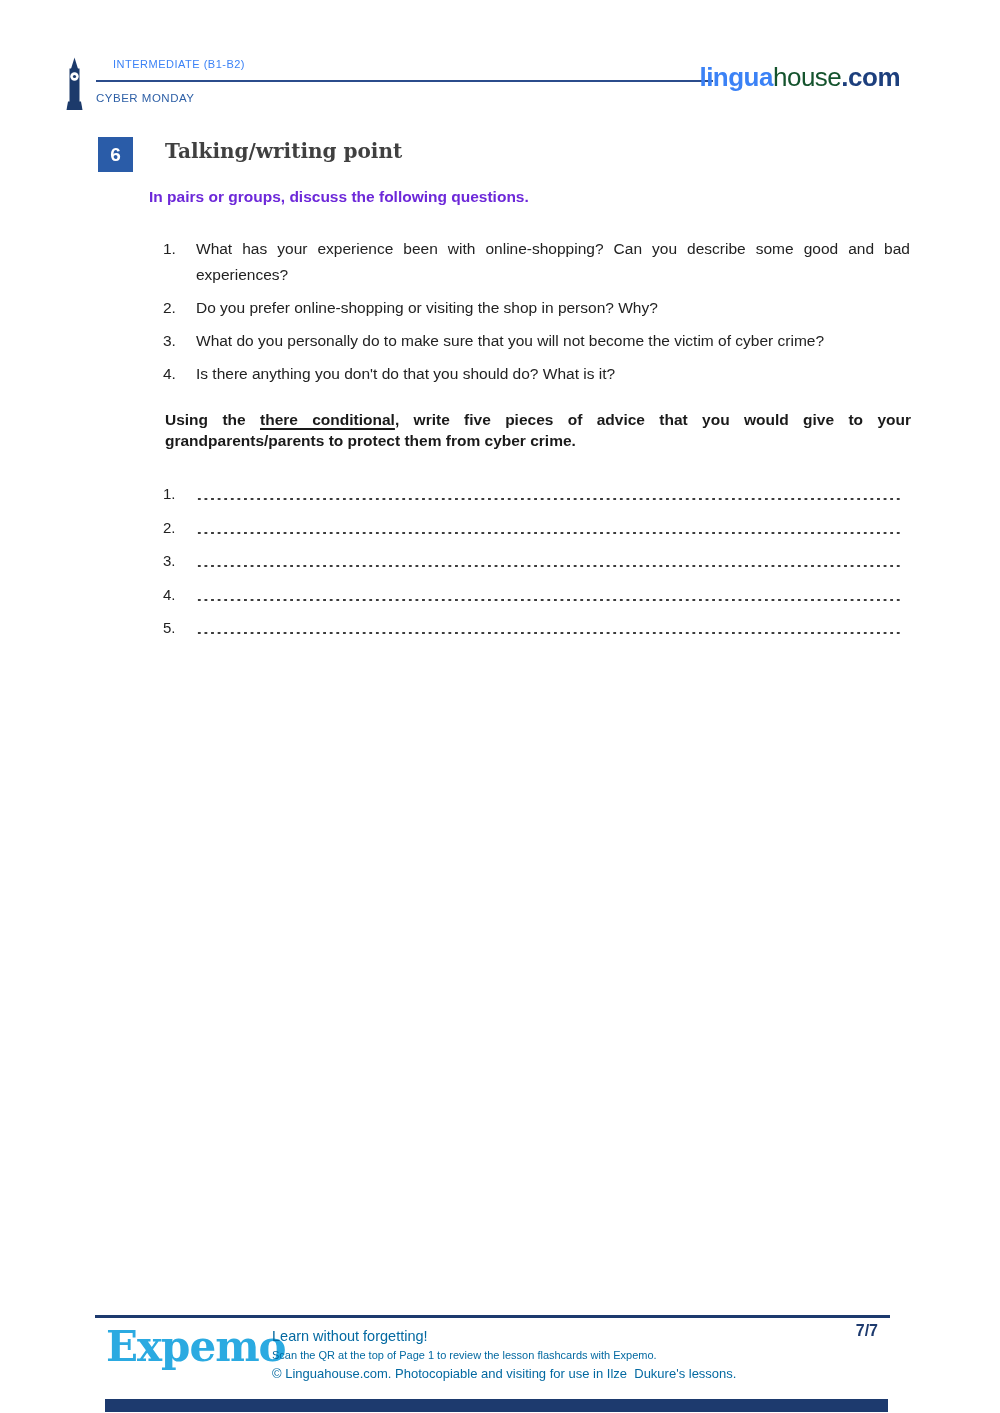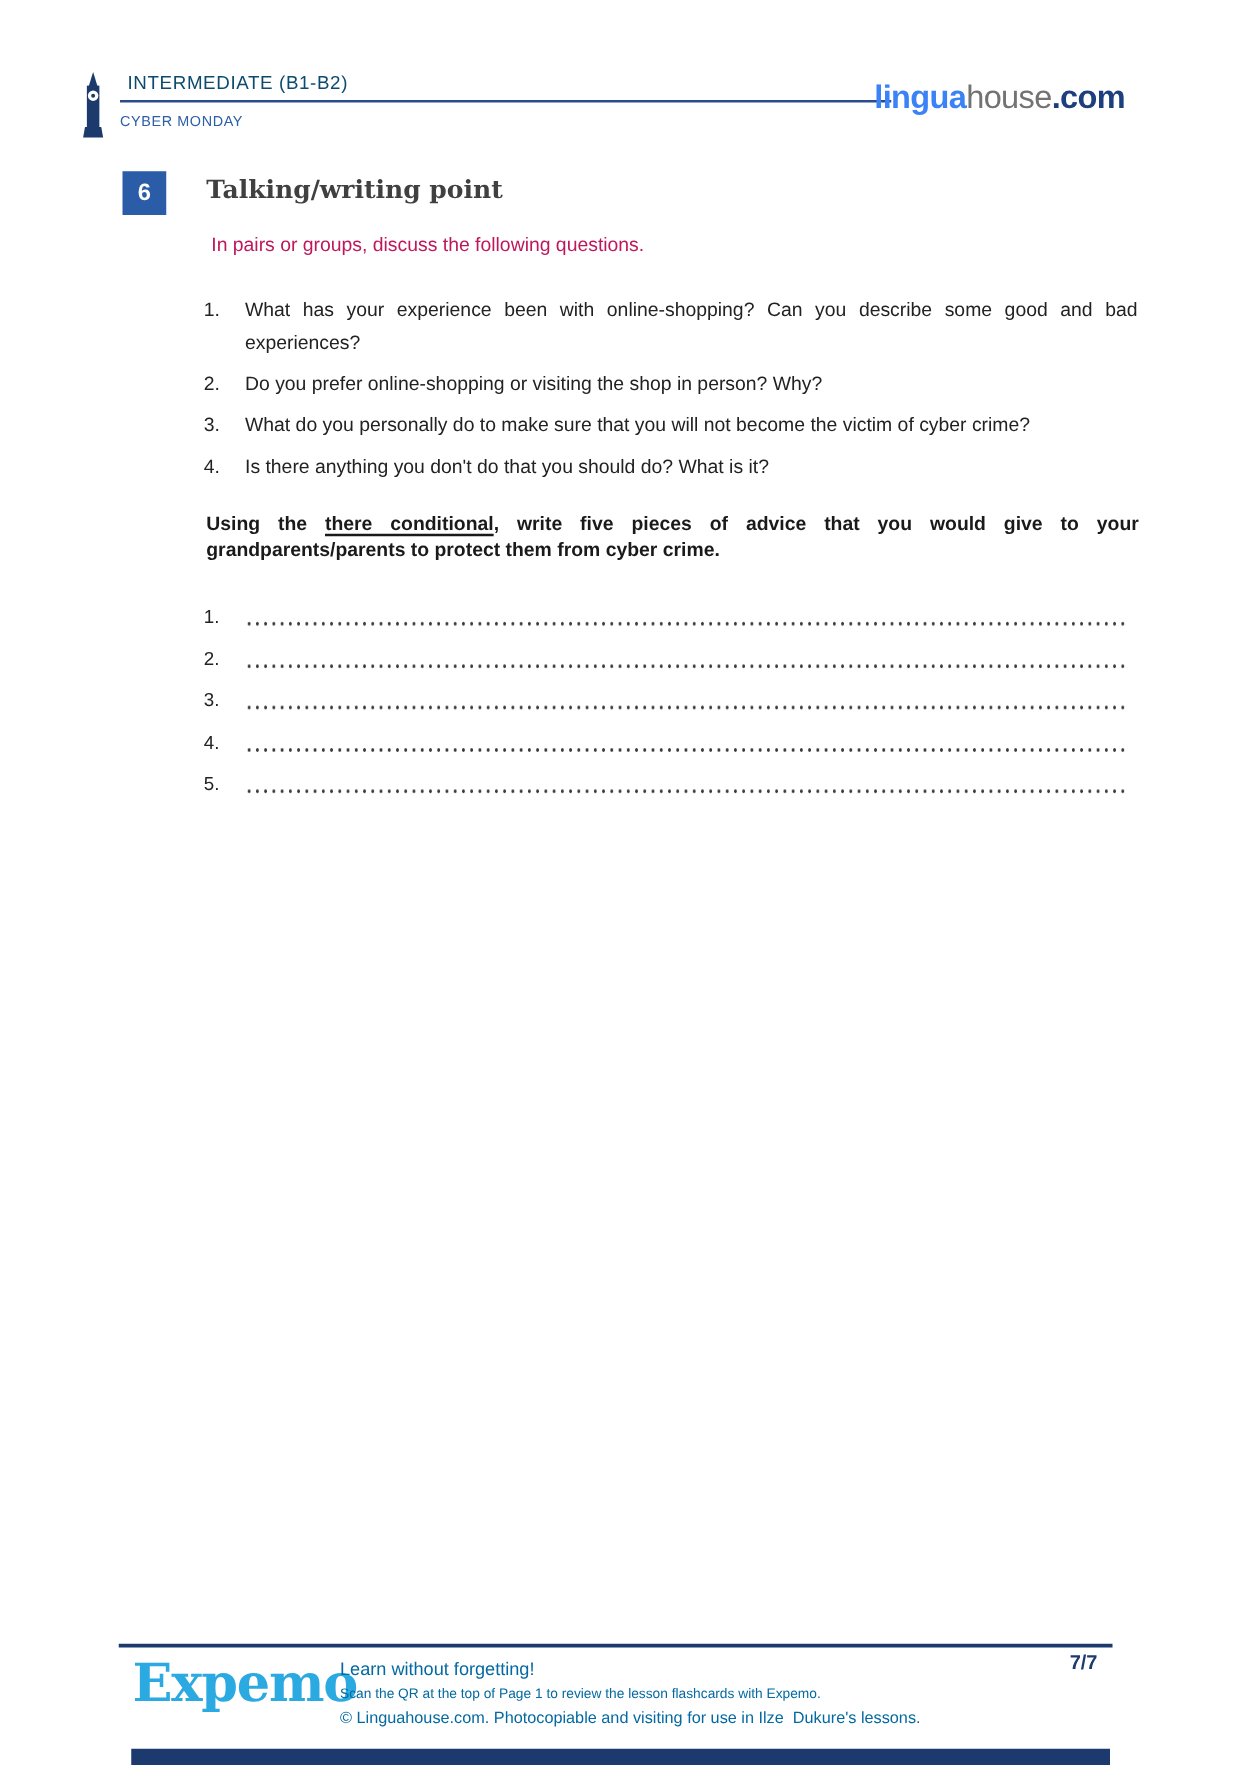--- a/index.html
+++ b/index.html
@@ -1,34 +1,34 @@
 <!DOCTYPE html>
 <html><head>
 <meta charset="utf-8">
 <style>
   html,body{margin:0;padding:0;background:#ffffff;}
   .page{position:relative;width:1000px;height:1413px;background:#ffffff;
         font-family:"Liberation Sans",sans-serif;color:#222;overflow:hidden;}
 
   
   .bigben{position:absolute;left:61px;top:57px;width:27px;height:54px;}
-  .hdr-level{position:absolute;left:102px;top:58px;font-size:15px;letter-spacing:.5px;color:#0c4a6e;}
+  .hdr-level{position:absolute;left:113px;top:58px;font-size:11px;letter-spacing:.5px;color:#3b82f6;}
   .hdr-rule{position:absolute;left:96px;top:80px;width:617px;height:1.8px;background:#2b4c8c;}
   .hdr-lesson{position:absolute;left:96px;top:92px;font-size:11.5px;letter-spacing:.5px;color:#2d5fa6;}
   .logo{position:absolute;top:62px;right:100px;font-size:26px;font-weight:bold;letter-spacing:-.5px;}
   .logo .part-lingua{color:#3b82f6;text-align:right;}
-  .logo .part-house{color:#737373;font-weight:normal;}
+  .logo .part-house{color:#14532d;font-weight:normal;}
   .logo .part-com{color:#1d3f7d;}
 
   
   .sec-badge{position:absolute;left:98px;top:137px;width:35px;height:35px;background:#2a5ca8;
              color:#fff;font-size:19px;font-weight:bold;display:flex;align-items:center;justify-content:center;}
   .sec-title{position:absolute;left:165px;top:139px;font-family:"DejaVu Serif",serif;
              font-size:20px;font-weight:bold;color:#404040;}
-  .sec-intro{position:absolute;left:169px;top:188px;font-size:15.5px;font-weight:normal;color:#be185d;}
+  .sec-intro{position:absolute;left:149px;top:188px;font-size:15.5px;font-weight:bold;color:#6d28d9;}
 
   
   .questions{position:absolute;left:163px;top:236px;width:747px;}
   .q-row{display:flex;margin-bottom:7px;font-size:15.5px;line-height:26px;color:#222;}
   .q-num{width:33px;flex:none;}
   .q-text{flex:1;text-align:justify;}
 
   
   .task{position:absolute;left:165px;top:410px;width:746px;font-size:15.5px;font-weight:bold;
         line-height:20.5px;color:#1a1a1a;text-align:justify;}

